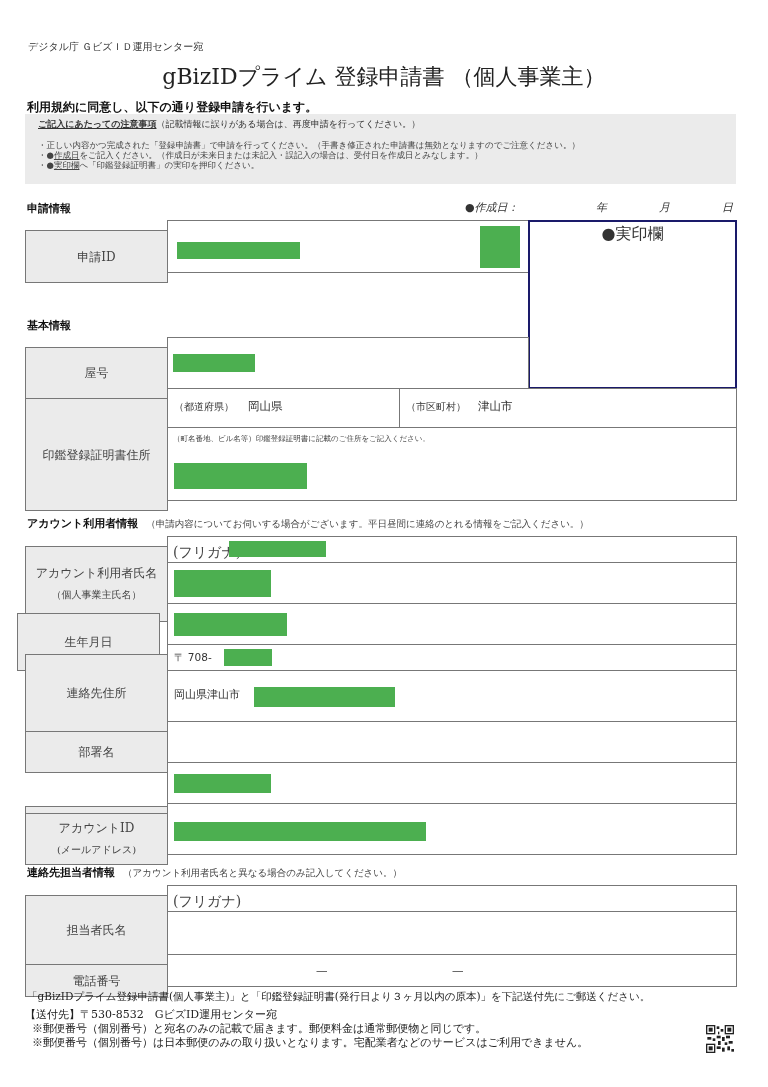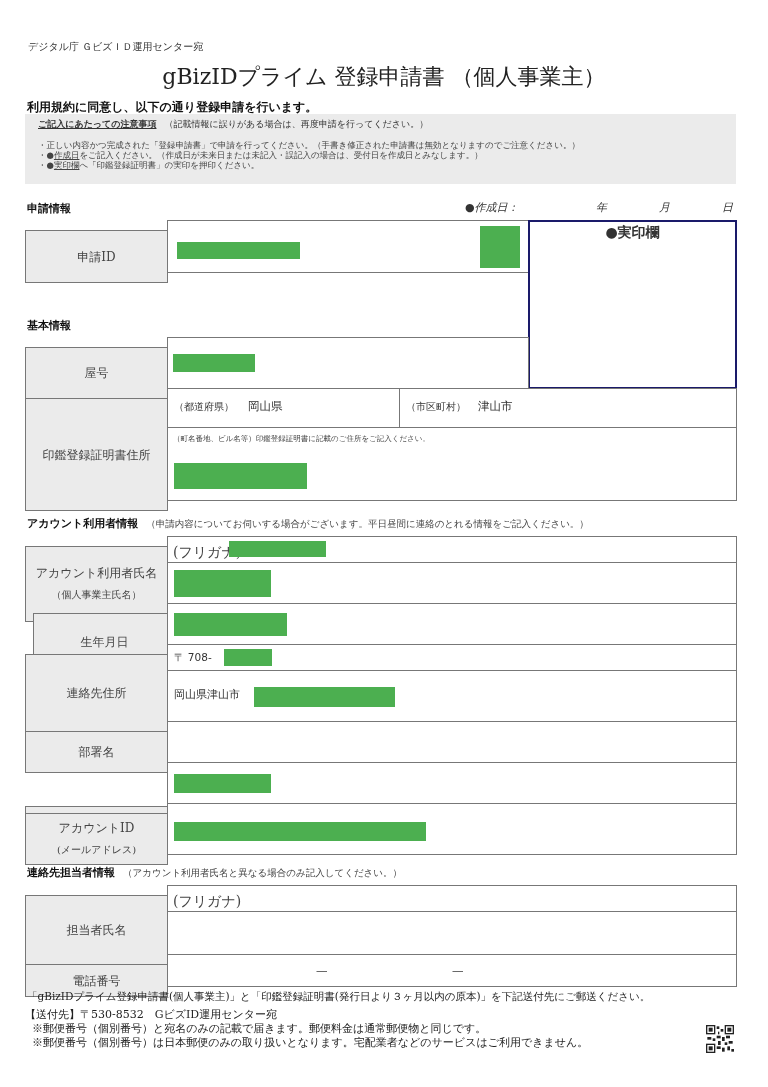--- a/index.html
+++ b/index.html
@@ -4,36 +4,36 @@
 <style>
   html, body { margin:0; padding:0; background:#ffffff; }
   body { width:768px; height:1087px; position:relative; overflow:hidden;
          font-family:"DejaVu Serif", serif; color:#333; }
   .abs { position:absolute; }
   .addressee { left:28px; top:40px; font-size:10px; color:#333; }
   .title { left:0; width:768px; top:62px; text-align:center; font-size:22px; color:#222; }
   .agree { left:27px; top:99px; font-size:12px; font-weight:bold; font-family:"DejaVu Sans", sans-serif; color:#111; }
   .notice { left:25px; top:114px; width:711px; height:70px; background:#ebebeb; }
   .notice-head { left:38px; top:118px; font-size:9px; color:#333; }
-  .notice-head b { font-family:"DejaVu Sans", sans-serif; text-decoration:underline; margin-right:8px; }
+  .notice-head b { font-family:"DejaVu Sans", sans-serif; text-decoration:underline; }
   .notice-line { left:38px; font-size:8.5px; color:#444; line-height:10px; white-space:nowrap; }
   .notice-line u { text-decoration:underline; }
   .sec { left:27px; font-size:11px; font-weight:bold; font-family:"DejaVu Sans", sans-serif; color:#111; }
   .sec .note { font-weight:normal; font-family:"DejaVu Serif", serif; font-size:9.5px; color:#444; margin-left:8px; }
   .date-row { top:200px; font-size:11px; color:#333;font-style:italic; }
   .label { background:#ebebeb; border:1px solid #777; box-sizing:border-box;
            display:flex; align-items:center; justify-content:center; flex-direction:column;
            font-size:12px; color:#444; text-align:center; line-height:22px;margin-top:10px; }
   .cell { background:#fff; border:1px solid #777; box-sizing:border-box; }
   .redact { background:#4caf50; position:absolute; }
   .small { font-size:14px; color:#444; }
   .val { font-size:11.5px; color:#333; }
   .stamp { left:528px; top:220px; width:209px; height:169px; border:2px solid #1a1a6a;
            box-sizing:border-box; background:#fff; }
-  .stamp-label { position:absolute; top:2px; width:100%; text-align:center; font-size:14px; color:#333;font-weight:bold; }
+  .stamp-label { position:absolute; top:2px; width:100%; text-align:center; font-size:16px; color:#333; }
   .foot { left:27px; font-size:11px; color:#222; white-space:nowrap; }
   .qr { left:706px; top:1025px; width:28px; height:28px; }
 </style>
 </head>
 <body>
 
 <div class="abs addressee">デジタル庁 ＧビズＩＤ運用センター宛</div>
 <div class="abs title">gBizIDプライム 登録申請書 （個人事業主）</div>
 <div class="abs agree">利用規約に同意し、以下の通り登録申請を行います。</div>
 
@@ -102,21 +102,21 @@
   <span style="font-size:10px">（個人事業主氏名）</span>
 </div>
 <div class="abs cell" style="left:167px;top:536px;width:570px;height:27px">
   <span class="abs small" style="left:5px;top:7px">(フリガナ)</span>
   <div class="redact" style="left:61px;top:4px;width:97px;height:16px"></div>
 </div>
 <div class="abs cell" style="left:167px;top:562px;width:570px;height:42px">
   <div class="redact" style="left:6px;top:7px;width:97px;height:27px"></div>
 </div>
 
-<div class="abs label" style="left:33px;top:603px;width:143px;height:58px">
+<div class="abs label" style="left:17px;top:603px;width:143px;height:58px">
   <span>生年月日</span>
 </div>
 <div class="abs cell" style="left:167px;top:603px;width:570px;height:42px">
   <div class="redact" style="left:6px;top:9px;width:113px;height:23px"></div>
 </div>
 
 <div class="abs label" style="left:25px;top:644px;width:143px;height:78px">
   <span>連絡先住所</span>
 </div>
 <div class="abs cell" style="left:167px;top:644px;width:570px;height:27px">

